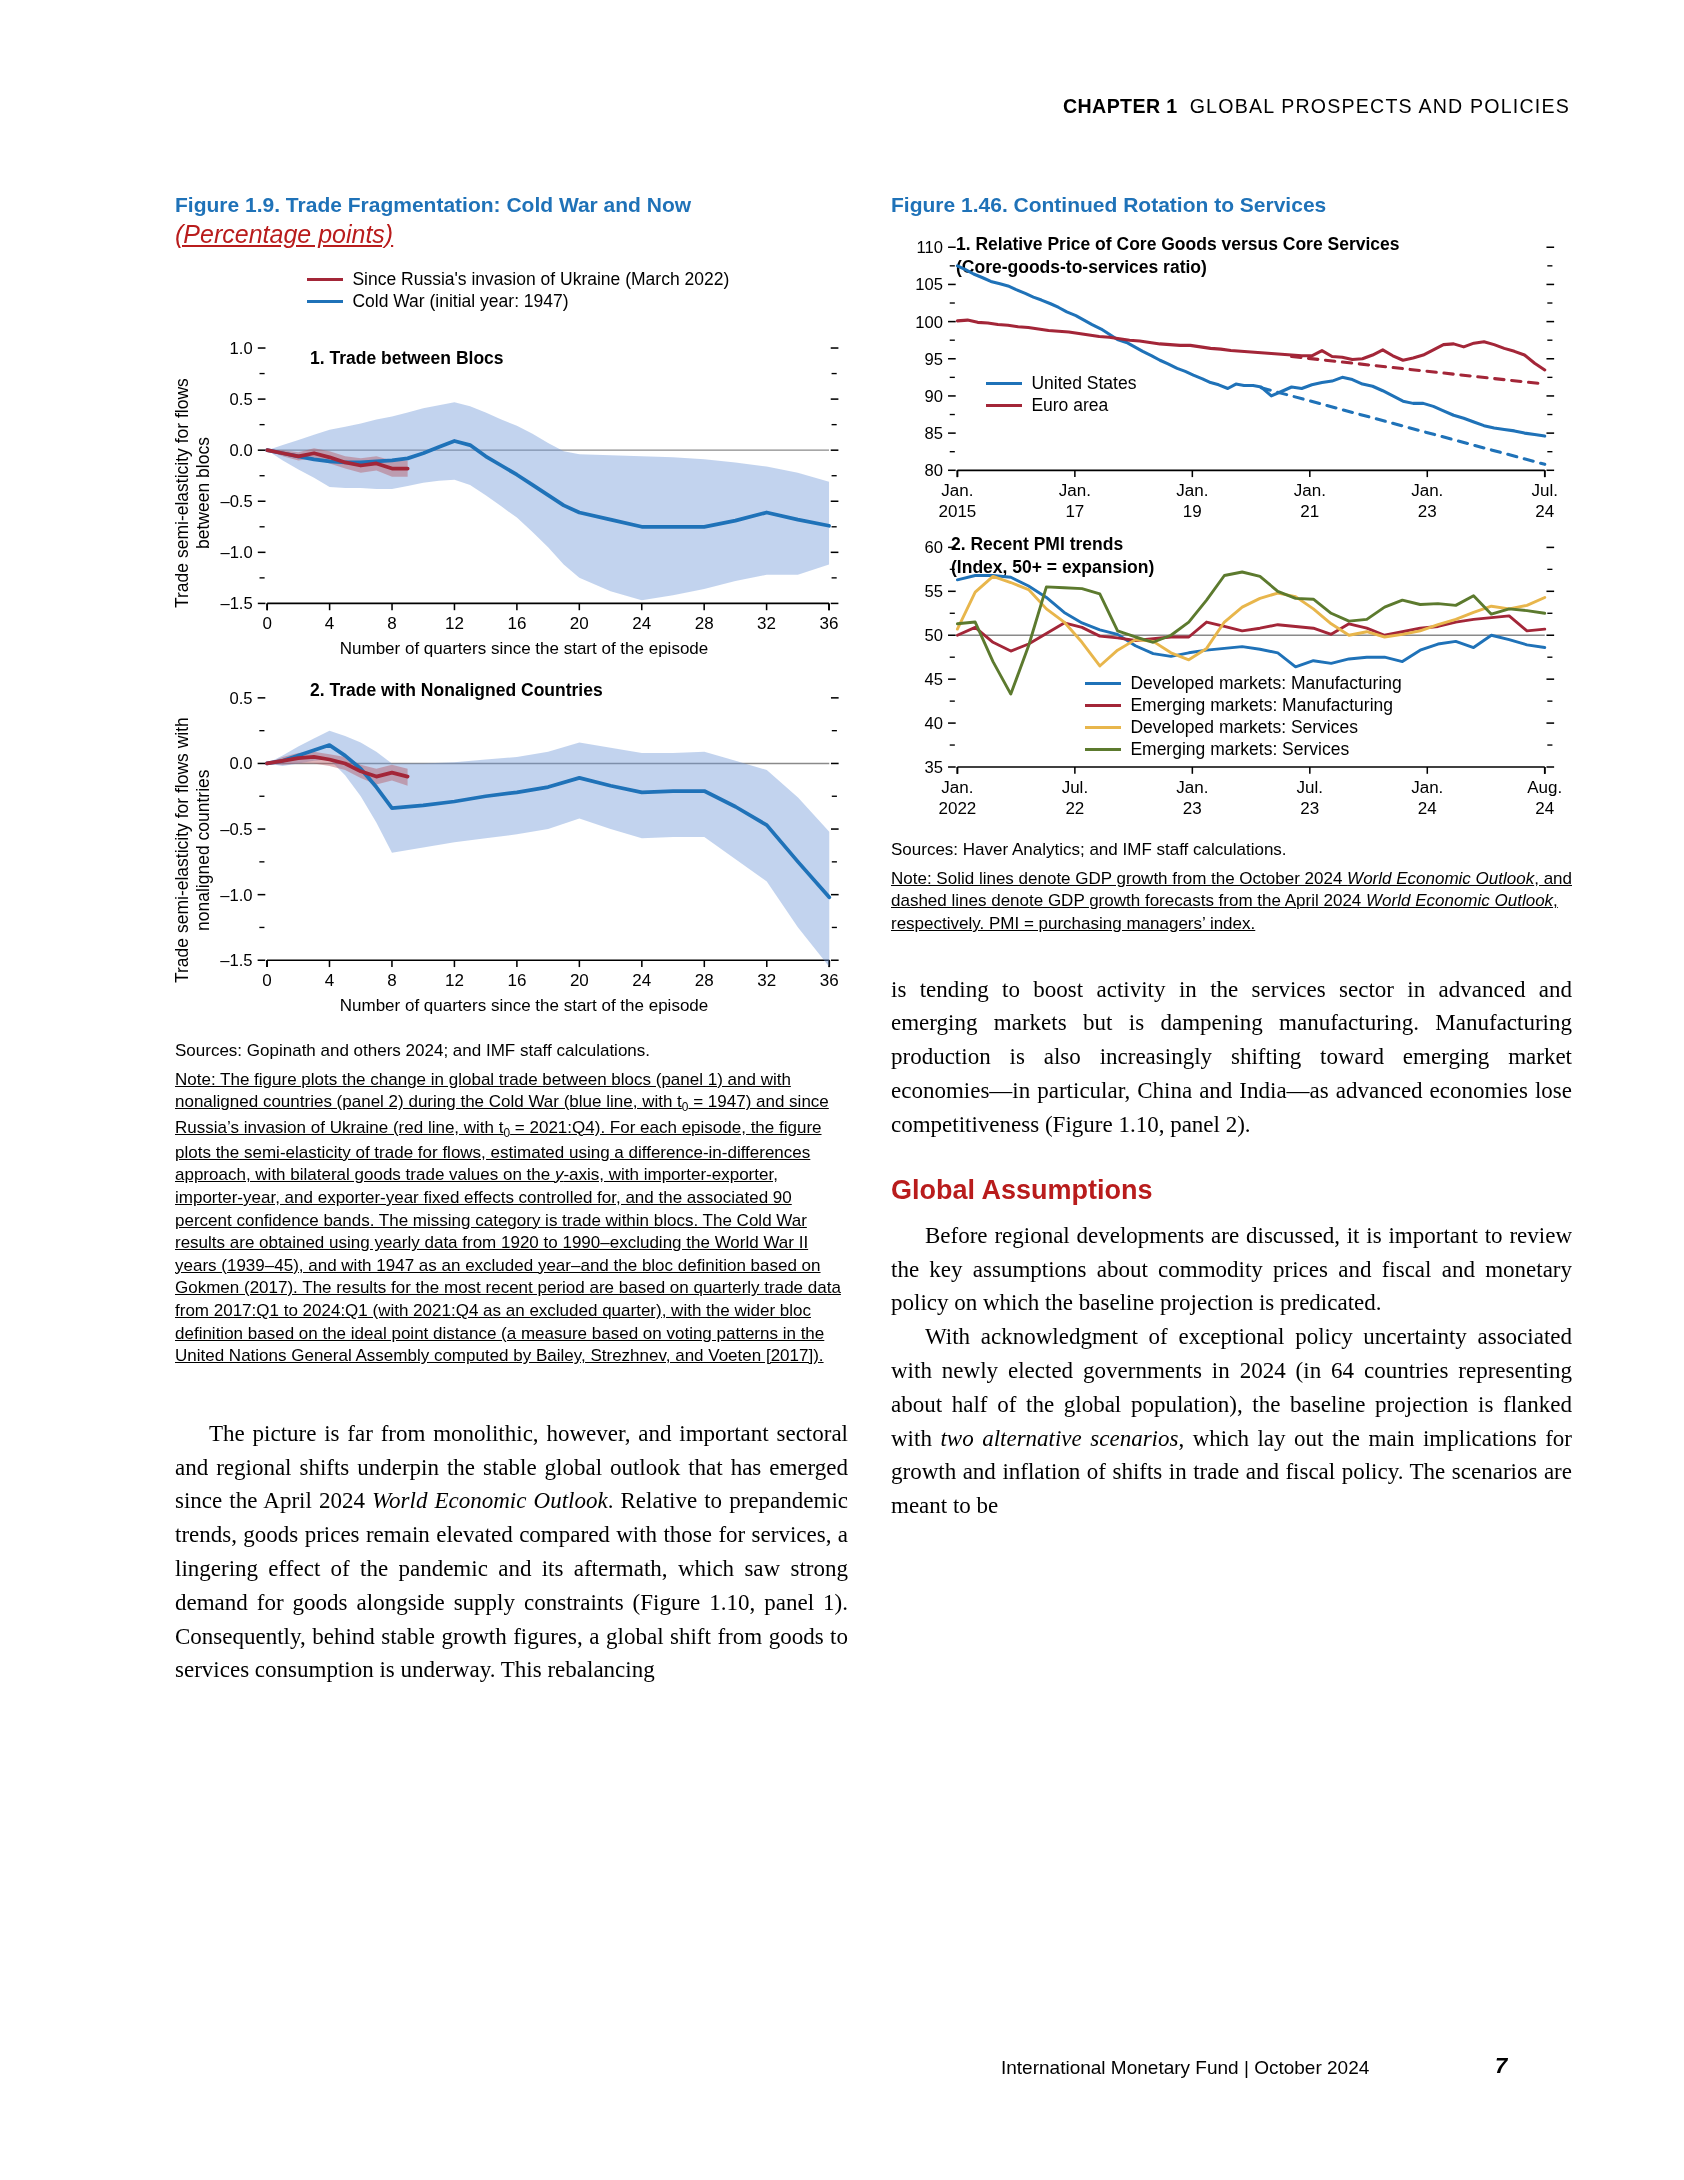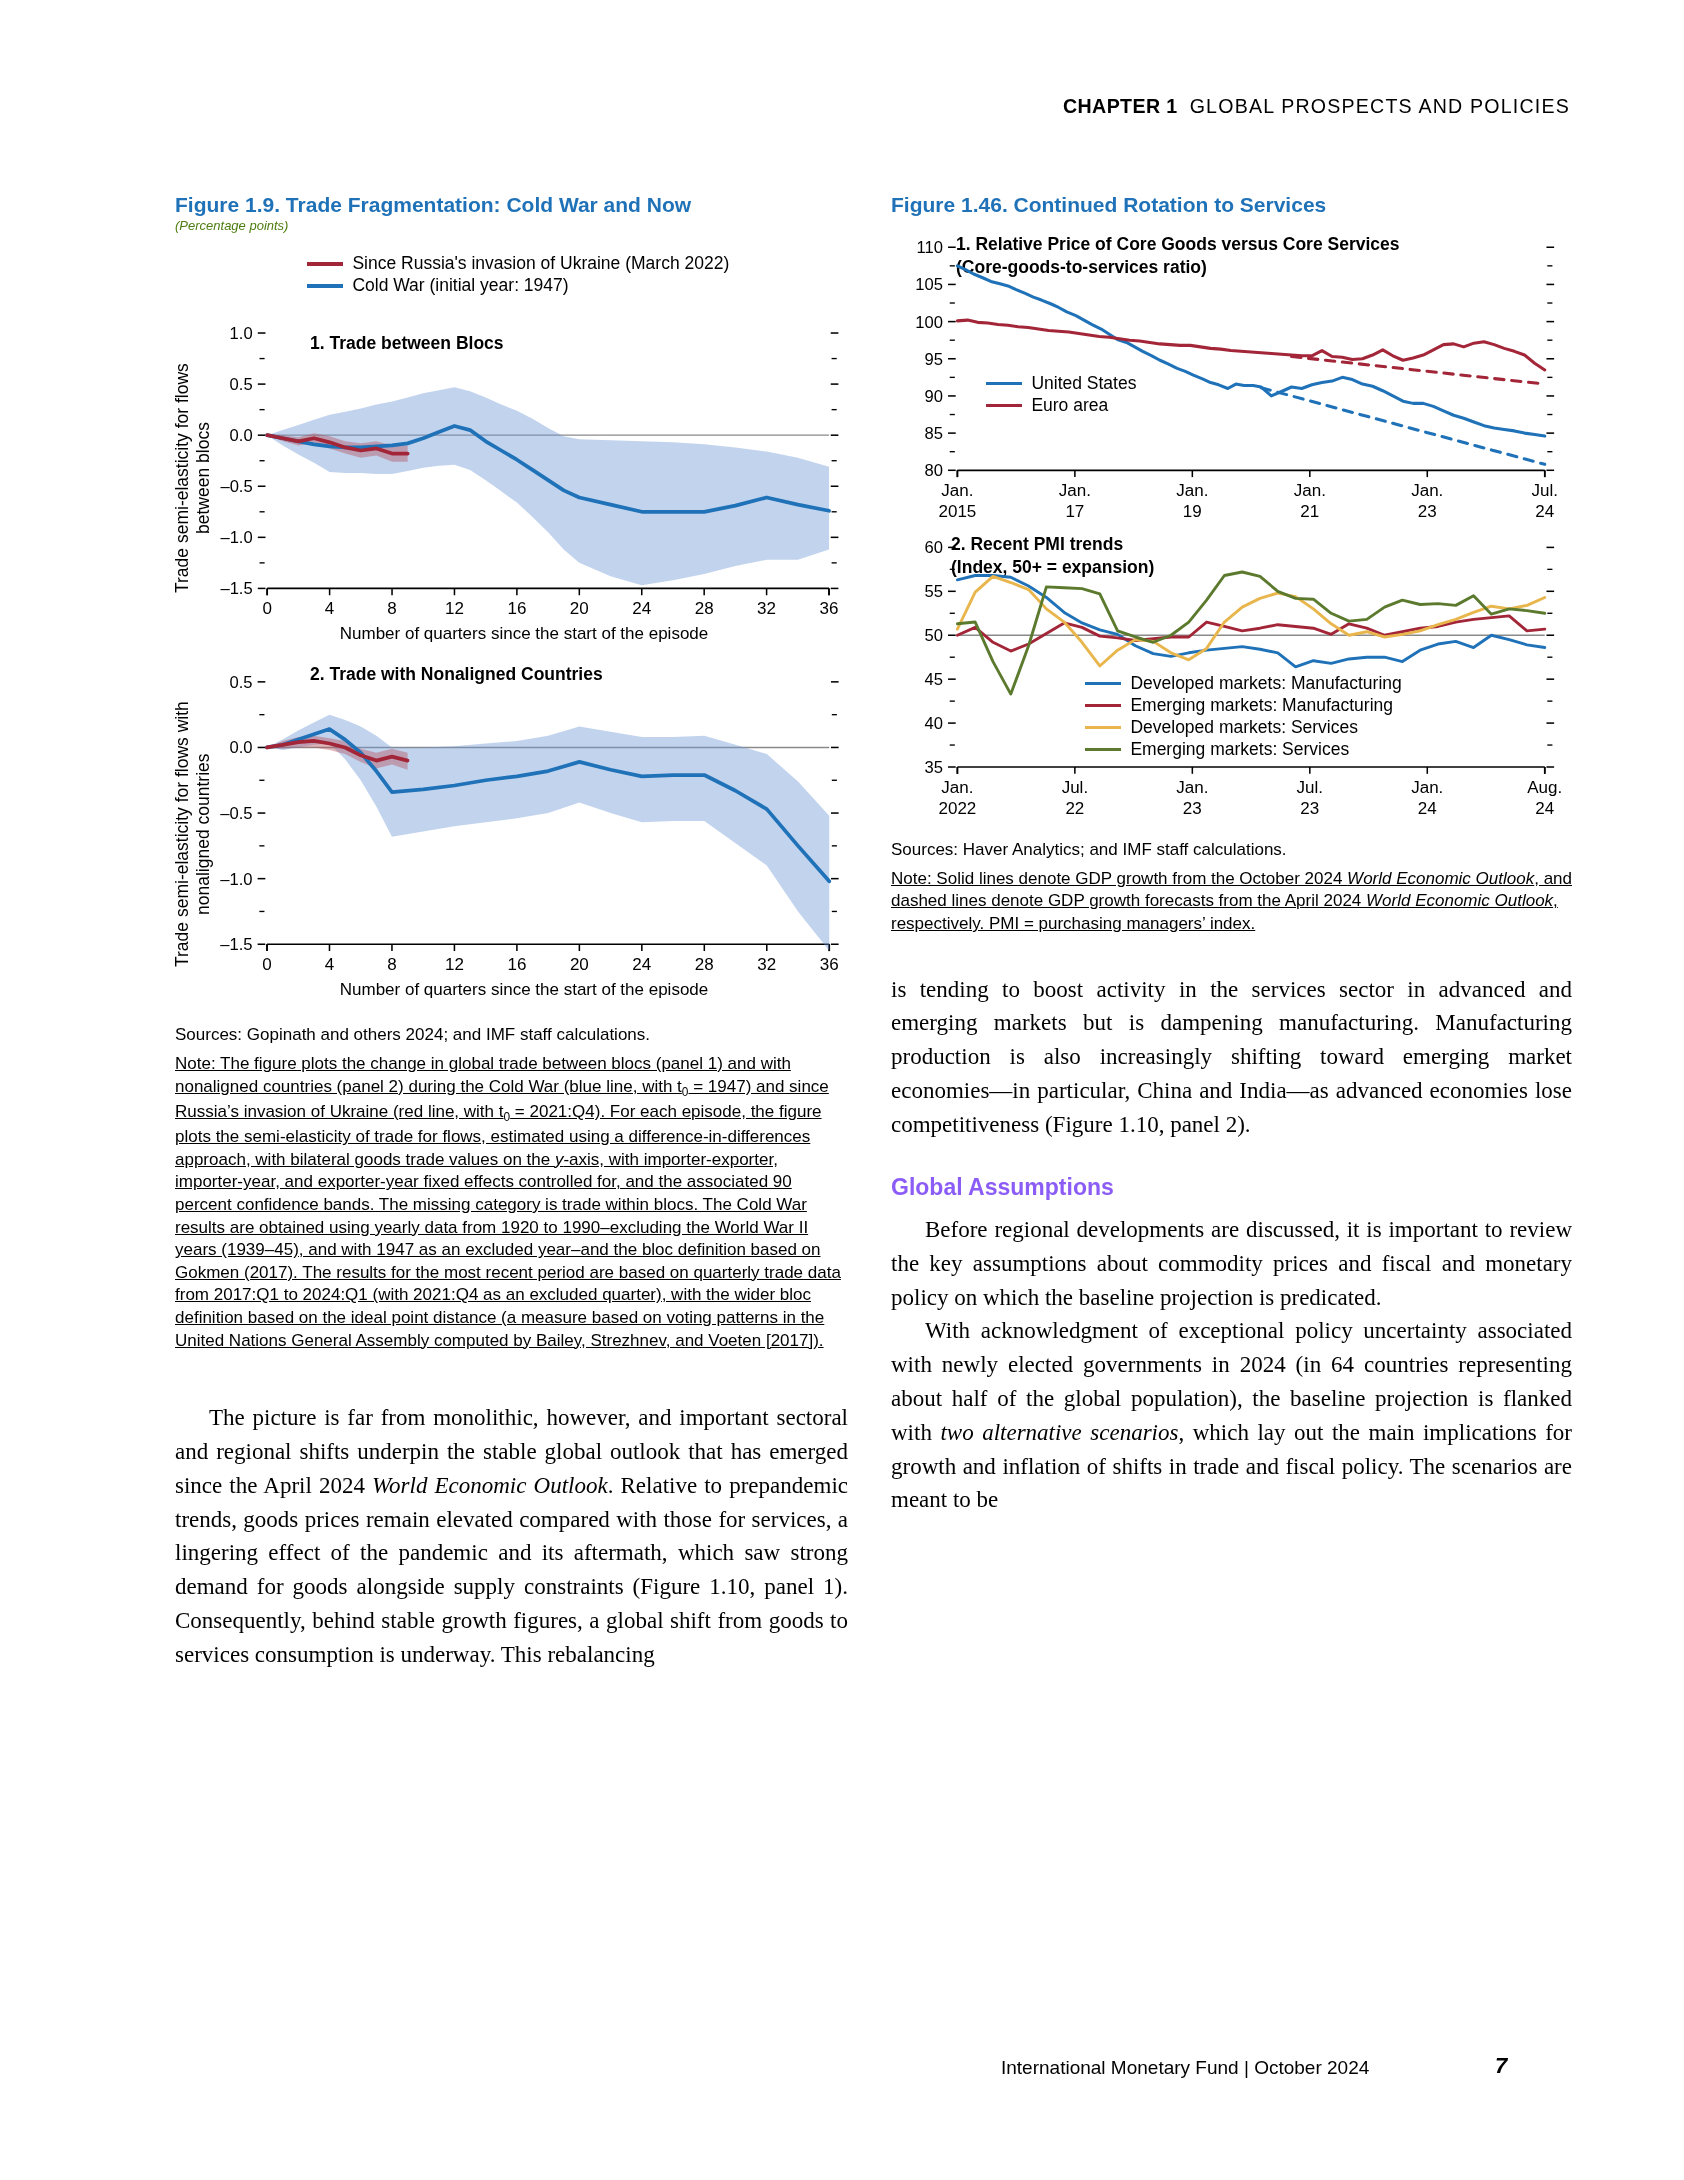--- a/index.html
+++ b/index.html
@@ -9,21 +9,21 @@
   
   .runhead{position:absolute;right:115px;top:95px;text-align:right;white-space:nowrap;}
   .runhead .ch{font-weight:bold;font-size:19.6px;letter-spacing:0.4px;}
   .runhead .ti{font-size:19.6px;letter-spacing:1.2px;margin-left:12px;}
 
   
   .colL{position:absolute;left:175px;top:192px;width:673px;}
   .colR{position:absolute;left:891px;top:192px;width:681px;}
 
   .figtitle{color:#1f72b8;font-weight:bold;font-size:21px;line-height:1.22;}
-  .figsub{color:#4d7c0f;font-style:italic;font-size:13px;line-height:1.3;}
+  .figsub{color:#b91c1c;font-style:italic;font-size:25px;line-height:1.3;text-decoration:underline;}
 
   
   .chart{position:relative;}
   .paneltitle{position:absolute;font-weight:bold;font-size:17.5px;line-height:1.28;white-space:nowrap;}
   .axislabel{position:absolute;font-size:17px;text-align:center;white-space:nowrap;}
   .ylabel{position:absolute;font-size:17.5px;writing-mode:vertical-rl;transform:rotate(180deg);text-align:center;line-height:1.2;}
 
   
   .legend{position:absolute;}
   .legrow{display:flex;align-items:center;height:22px;}
@@ -33,21 +33,21 @@
   
   .note{font-size:17px;line-height:1.33;margin-top:6px;text-decoration:underline;}
   .note i{font-style:italic;}
   .srcs{font-size:17px;line-height:1.33;}
 
   
   .body{font-family:"Liberation Serif",serif;font-size:23px;line-height:1.47;text-align:justify;}
   .body p{margin:0;text-indent:34px;}
   .body p.noind{text-indent:0;}
   .body i{font-style:italic;}
-  .head2{color:#8b5cf6;font-weight:bold;font-size:23px;font-family:"Liberation Sans",sans-serif;}
+  .head2{color:#b91c1c;font-weight:bold;font-size:27px;font-family:"Liberation Sans",sans-serif;}
 
   
   .footer{position:absolute;left:1001px;top:2057px;font-size:19px;white-space:nowrap;}
   .folio{position:absolute;left:1495px;top:2053px;font-size:22px;font-style:italic;font-weight:bold;}
 </style>
 </head>
 <body>
 
 <div class="page">
 

